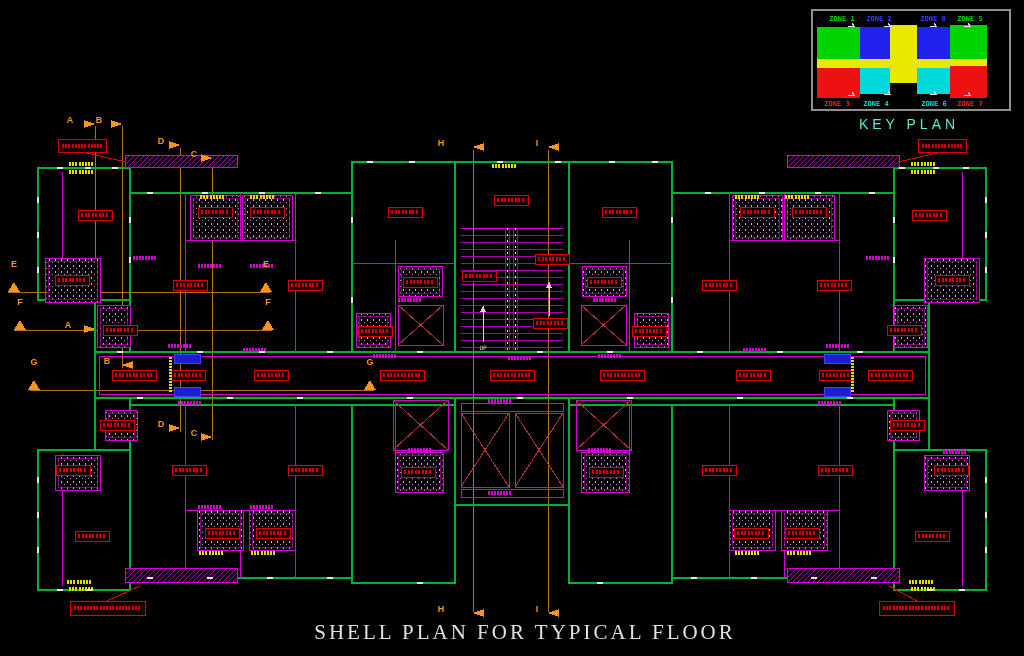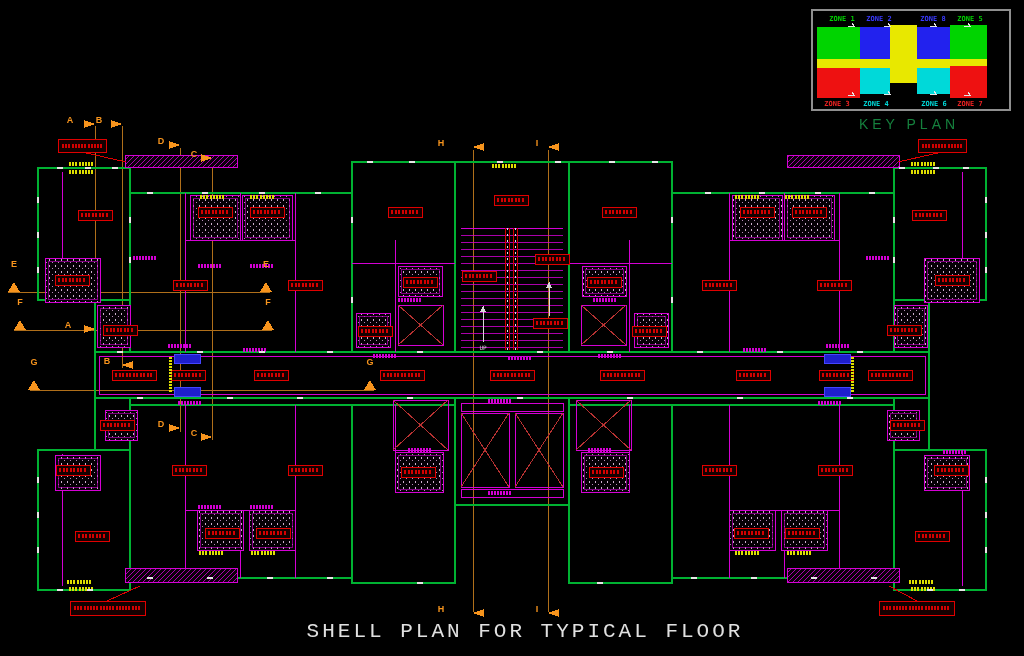--- a/index.html
+++ b/index.html
@@ -1,23 +1,23 @@
 <!DOCTYPE html>
 <html><head>
 <meta charset="utf-8">
 <style>
   html,body{margin:0;padding:0;background:#000;}
   .stage{position:relative;width:1024px;height:656px;background:#000;overflow:hidden;
          font-family:"Liberation Sans",sans-serif;}
   svg{position:absolute;left:0;top:0;}
   .title{position:absolute;left:525px;top:620px;transform:translateX(-50%);
          color:#e0e0e0;font-size:21px;letter-spacing:3px;white-space:nowrap;
-         font-family:Liberation Mono, monospace;}
+         font-family:Liberation Serif, serif;}
   .caption{position:absolute;left:909px;top:116px;transform:translateX(-50%);
-         color:#15803d;font-size:14px;letter-spacing:4px;white-space:nowrap;
+         color:#5eead4;font-size:14px;letter-spacing:4px;white-space:nowrap;
          font-family:"Liberation Sans",sans-serif;text-align:center;}
 </style>
 </head>
 <body>
 
 <div class="stage">
   <svg id="plan" width="1024" height="656" viewBox="0 0 1024 656" shape-rendering="crispEdges">
     <defs>
       <pattern id="stip" width="6" height="6" patternUnits="userSpaceOnUse">
         <rect width="6" height="6" fill="#050005"></rect>

